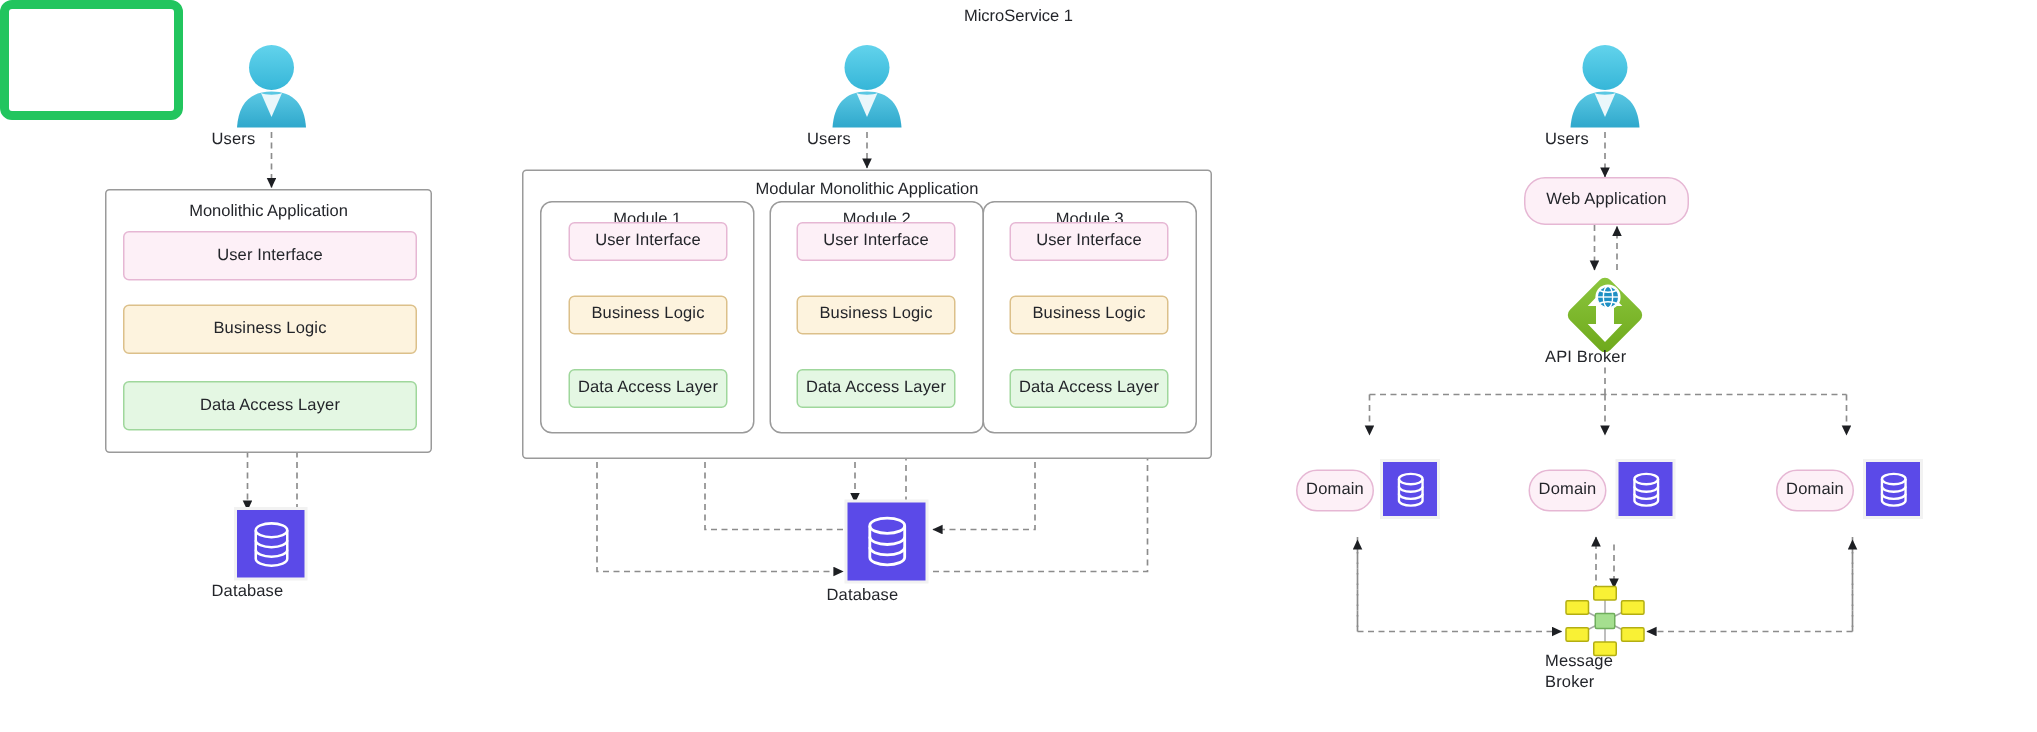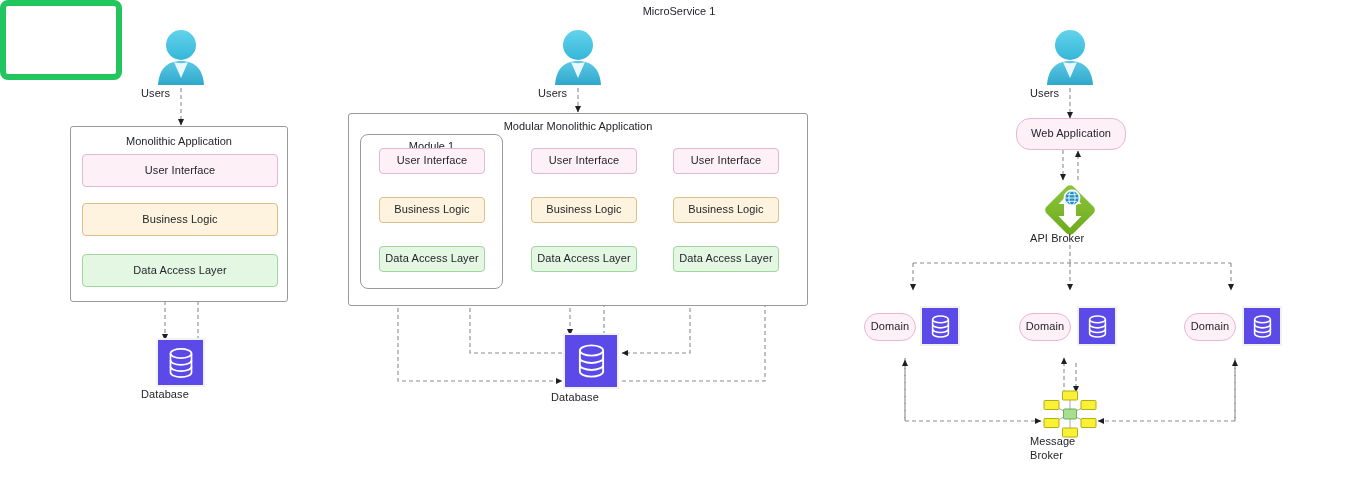--- a/index.html
+++ b/index.html
@@ -242,30 +242,36 @@
   <div class="node layer-ui" style="left:379px;top:148px;width:106px;height:26px;">
     <span>User Interface</span>
   </div>
   <div class="node layer-bl" style="left:379px;top:197px;width:106px;height:26px;">
     <span>Business Logic</span>
   </div>
   <div class="node layer-dal" style="left:379px;top:246px;width:106px;height:26px;">
     <span>Data Access Layer</span>
   </div>
 
+  <div class="group-box rounded" style="left:513px;top:134px;width:143px;height:155px;">
+    <div class="group-title" style="top:5px;">Module 2</div>
+  </div>
   <div class="node layer-ui" style="left:531px;top:148px;width:106px;height:26px;">
     <span>User Interface</span>
   </div>
   <div class="node layer-bl" style="left:531px;top:197px;width:106px;height:26px;">
     <span>Business Logic</span>
   </div>
   <div class="node layer-dal" style="left:531px;top:246px;width:106px;height:26px;">
     <span>Data Access Layer</span>
   </div>
 
+  <div class="group-box rounded" style="left:655px;top:134px;width:143px;height:155px;">
+    <div class="group-title" style="top:5px;">Module 3</div>
+  </div>
   <div class="node layer-ui" style="left:673px;top:148px;width:106px;height:26px;">
     <span>User Interface</span>
   </div>
   <div class="node layer-bl" style="left:673px;top:197px;width:106px;height:26px;">
     <span>Business Logic</span>
   </div>
   <div class="node layer-dal" style="left:673px;top:246px;width:106px;height:26px;">
     <span>Data Access Layer</span>
   </div>
 

